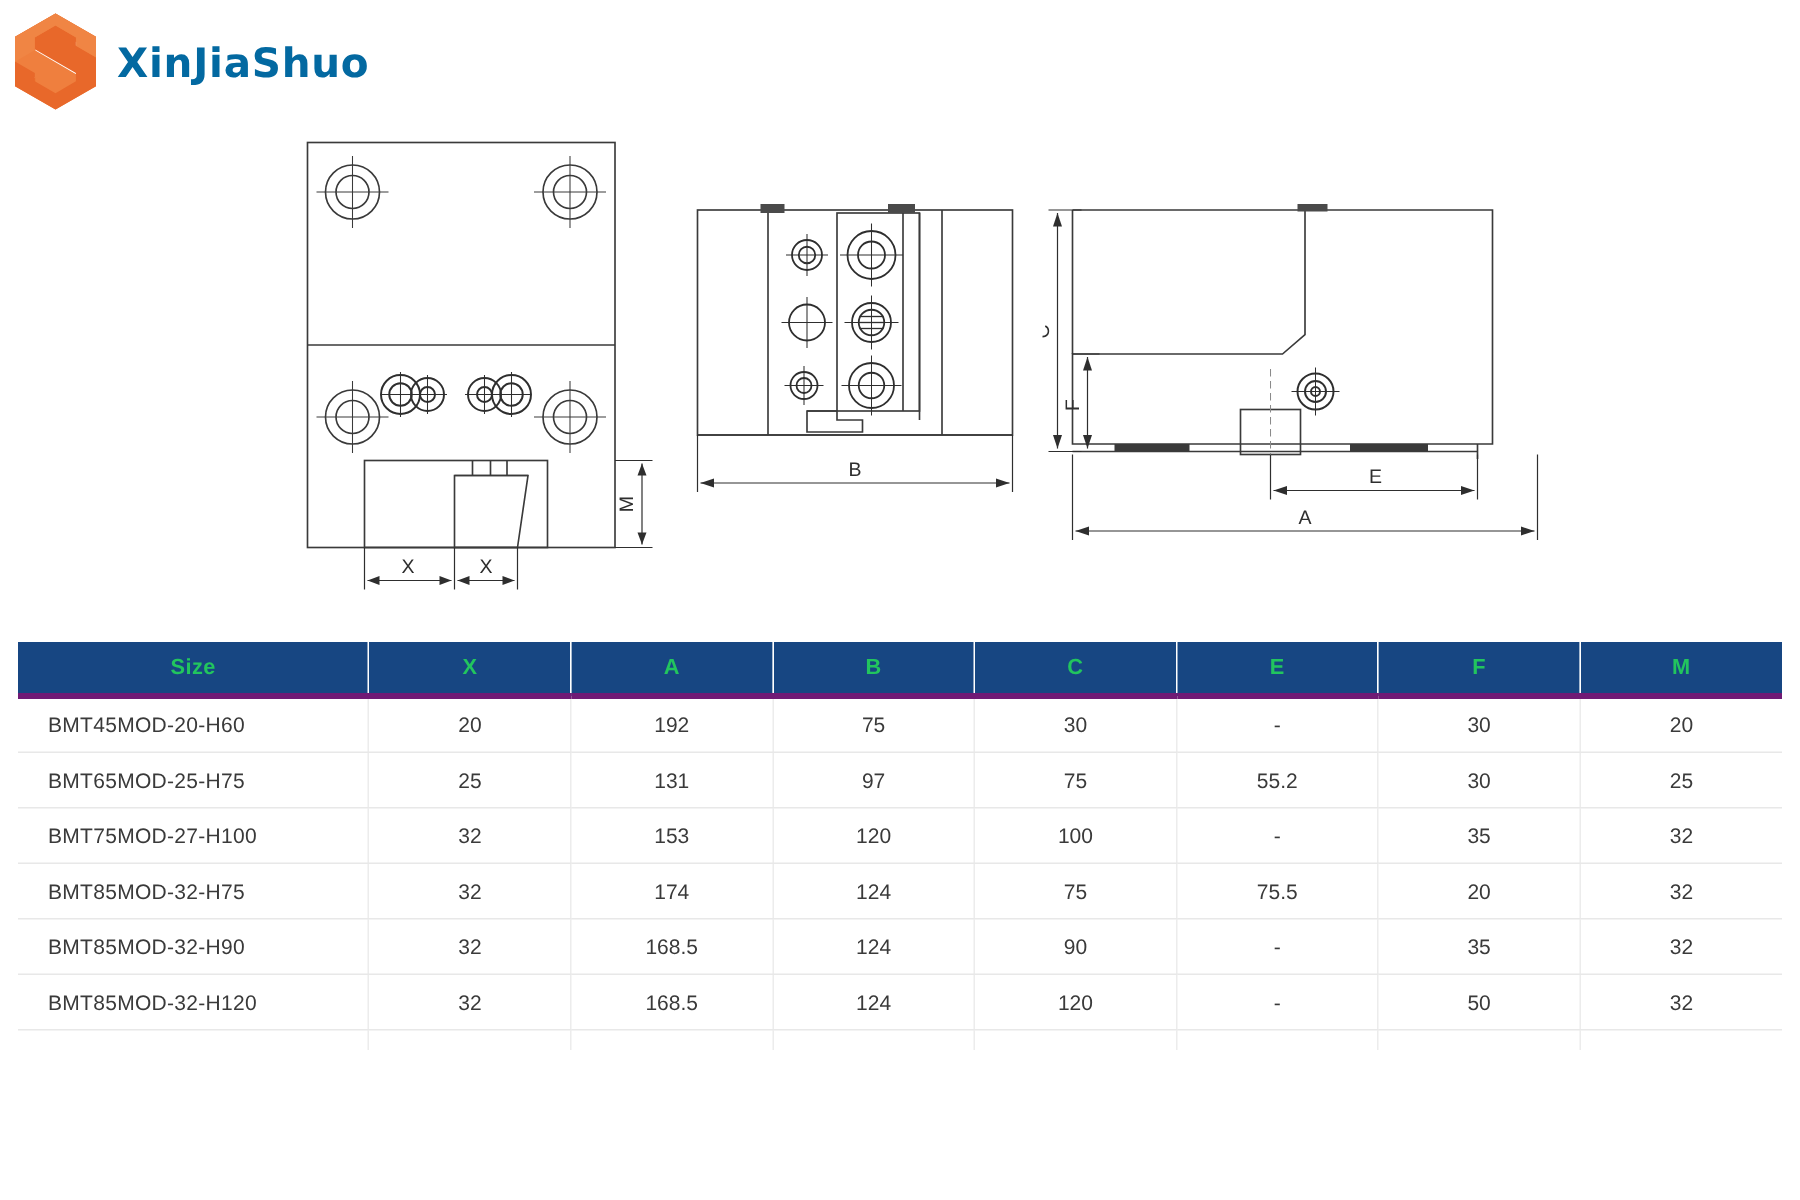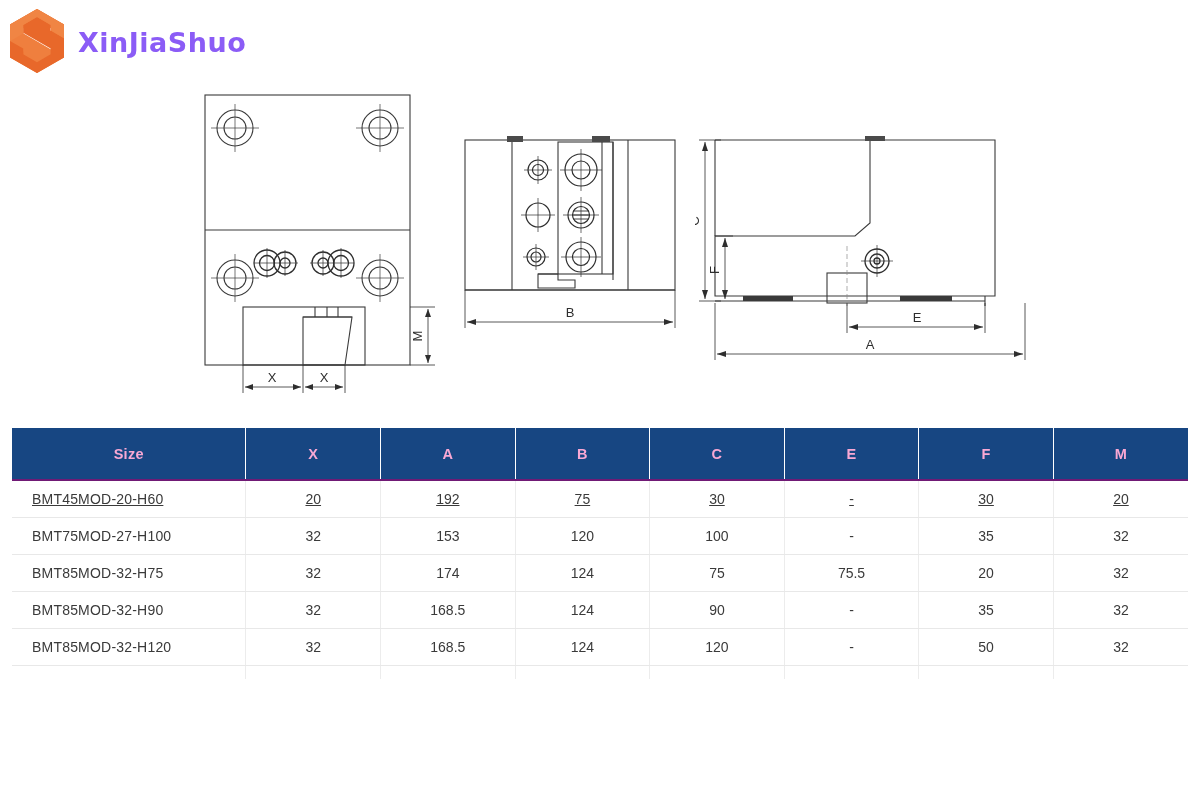--- a/index.html
+++ b/index.html
@@ -25,21 +25,21 @@
   .brand-mark { width: 62px; height: 66px; flex: 0 0 auto; }
   .brand-text { display: flex; flex-direction: column; line-height: 1; }
   .brand-cn {
     font-family: "DejaVu Sans", sans-serif;
     font-size: 31px; font-weight: 700;
     color: #1a1a1a; letter-spacing: 2px;
   }
   .brand-en {
     font-family: "DejaVu Sans", sans-serif;
     font-size: 27px; font-weight: 700;
-    color: #8b5cf6; letter-spacing: 0.5px;
+    color: #0369a1; letter-spacing: 0.5px;
     margin-top: 3px;
   }
 
   
   .drawings {
     position: absolute;
     left: 0; top: 80px;
     width: 1200px; height: 340px;
   }
   .drawing-svg { display: block; }
@@ -50,45 +50,45 @@
   
   .spec-table {
     position: absolute;
     left: 12px; top: 428px;
     width: 1176px;
     border-collapse: collapse;
     font-family: "Liberation Sans", sans-serif;
   }
   .spec-table th {
     background: #174682;
-    color: #f9a8d4;
+    color: #22c55e;
     font-size: 14.5px;
     font-weight: 700;
-    height: 52px;
+    height: 36px;
     text-align: center;
     border-right: 1px solid #ffffff;
     letter-spacing: 0.3px;
   }
   .spec-table th:last-child { border-right: none; }
   .spec-table td {
     height: 37px;
     font-size: 14px;
     color: #3a3a3a;
     text-align: center;
     border-bottom: 1px solid #e8e8e8;
     border-right: 1px solid #ececec;
     background: #ffffff;
   }
   .spec-table td:last-child { border-right: none; }
   .spec-table td.size-cell {
     text-align: left;
     padding-left: 20px;
     letter-spacing: 0.2px;
   }
-  .spec-table tbody tr:first-child td { border-top: 2px solid #701a75; text-decoration: underline; }
+  .spec-table tbody tr:first-child td { border-top: 4px solid #701a75; }
   .col-size { width: 233px; }
   .col-dim  { width: 134px; }
   .row-partial td { height: 14px; border-bottom: none; }
 </style>
 </head>
 <body>
 
 <div id="page">
 
   <div class="brand">
@@ -366,20 +366,30 @@
         <td class="size-cell">BMT45MOD-20-H60</td>
         <td>20</td>
         <td>192</td>
         <td>75</td>
         <td>30</td>
         <td>-</td>
         <td>30</td>
         <td>20</td>
       </tr>
       <tr>
+        <td class="size-cell">BMT65MOD-25-H75</td>
+        <td>25</td>
+        <td>131</td>
+        <td>97</td>
+        <td>75</td>
+        <td>55.2</td>
+        <td>30</td>
+        <td>25</td>
+      </tr>
+      <tr>
         <td class="size-cell">BMT75MOD-27-H100</td>
         <td>32</td>
         <td>153</td>
         <td>120</td>
         <td>100</td>
         <td>-</td>
         <td>35</td>
         <td>32</td>
       </tr>
       <tr>

